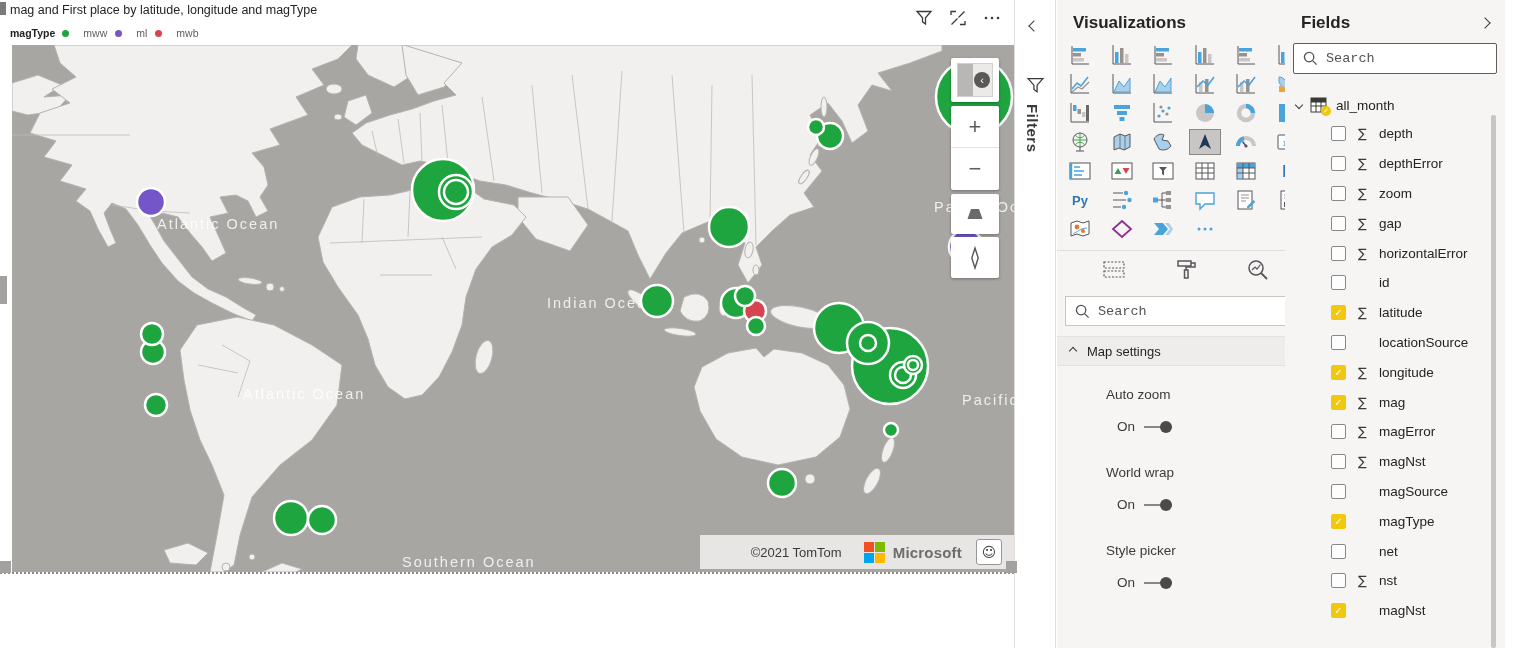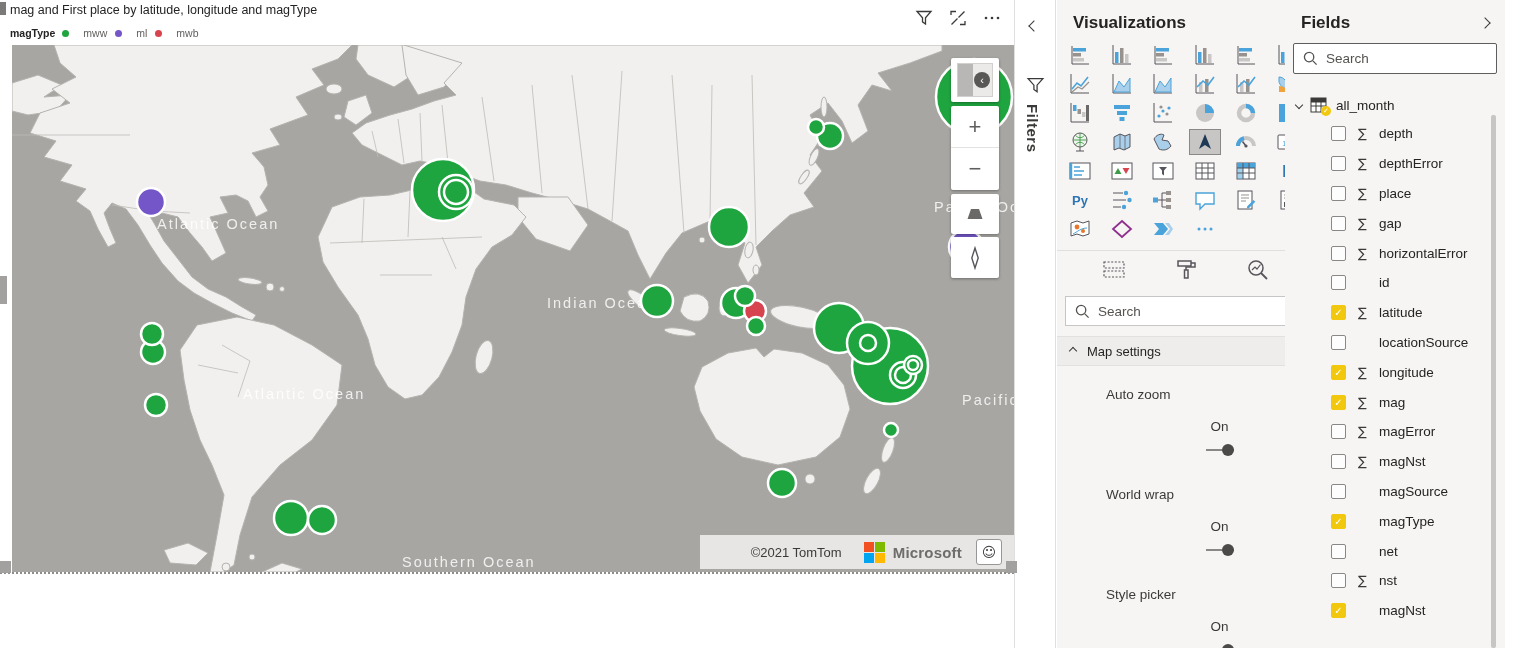--- a/index.html
+++ b/index.html
@@ -86,32 +86,32 @@
   .vicon svg { width:24px; height:22px; }
   .vicon.selected { background:#c8c6c4; outline:1px solid #8a8886; }
   .viz-tabs { display:flex; gap:26px; padding:7px 0 0 34px; border-top:1px solid #e1dfdd; margin-top:9px; height:36px; }
   .vtab { display:flex; flex-direction:column; align-items:center; gap:3px; }
   .vtab svg { width:26px; height:24px; }
   .vtab .underline { width:46px; height:4px; border-radius:2px; background:transparent; }
   .vtab.active .underline { background:#F2C80F; }
 
   .searchbox { height:30px; background:#fff; display:flex; align-items:center; gap:8px; padding:0 9px; }
   .searchbox svg { flex:none; }
-  .searchbox input { border:none; outline:none; flex:1; font-size:13.5px; font-family:Liberation Sans, sans-serif; color:#a16207; background:transparent; }
+  .searchbox input { border:none; outline:none; flex:1; font-size:13.5px; font-family:Liberation Mono, monospace; color:#a16207; background:transparent; }
   .searchbox input::placeholder { color:#555350; }
   .viz-search { margin:10px 8px 0 8px; border:1px solid #c8c6c4; }
   .fields-search { margin:5px 8px 0 8px; height:31px; border:1px solid #605e5c; border-radius:2px; }
 
   .section-header { margin-top:10px; height:30px; background:#efedeb; border-top:1px solid #e3e1df;
                     border-bottom:1px solid #e3e1df; display:flex; align-items:center; gap:11px;
                     padding:0 13px; font-size:13px; color:#252423; }
   .settings { padding:21px 0 0 21px; font-size:13.5px; color:#3b3a39; }
   .setting { margin-bottom:31px;margin-left:28px; }
   .setting .lbl { margin-bottom:17px; }
-  .toggle-row { display:flex; align-items:center; gap:9px; padding-left:11px;flex-direction:column; }
+  .toggle-row { display:flex; align-items:center; gap:9px; padding-left:11px; }
   .switch { position:relative; width:28px; height:13px; }
   .switch .track { position:absolute; left:0; top:5.5px; width:100%; height:2.5px; background:#8a8886; }
   .switch .knob { position:absolute; right:0; top:0.5px; width:12px; height:12px; border-radius:50%; background:#4c4a48; }
   .viz-scrollbar { position:absolute; right:14px; top:408px; width:4px; height:98px; background:#c8c6c4; border-radius:2px; }
 
   .fieldspane { left:1285 px; left:1285px; width:220px; }
   .tree { margin-top:17px; font-size:13.5px; }
   .tbl-row { display:flex; align-items:center; height:28px; padding-left:11px; gap:5px; }
   .tbl-icon { position:relative; width:17px; height:16px; }
   .tbl-badge { position:absolute; right:-4px; bottom:-3px; width:10px; height:10px; border-radius:50%;
@@ -717,21 +717,21 @@
     <span class="fname">depth</span>
         </div>
         <div class="field-row">
           <span class="cbx"></span>
     <span class="sigma">∑</span>
     <span class="fname">depthError</span>
         </div>
         <div class="field-row">
           <span class="cbx"></span>
     <span class="sigma">∑</span>
-    <span class="fname">place</span>
+    <span class="fname">zoom</span>
         </div>
         <div class="field-row">
           <span class="cbx"></span>
     <span class="sigma">∑</span>
     <span class="fname">gap</span>
         </div>
         <div class="field-row">
           <span class="cbx"></span>
     <span class="sigma">∑</span>
     <span class="fname">horizontalError</span>

